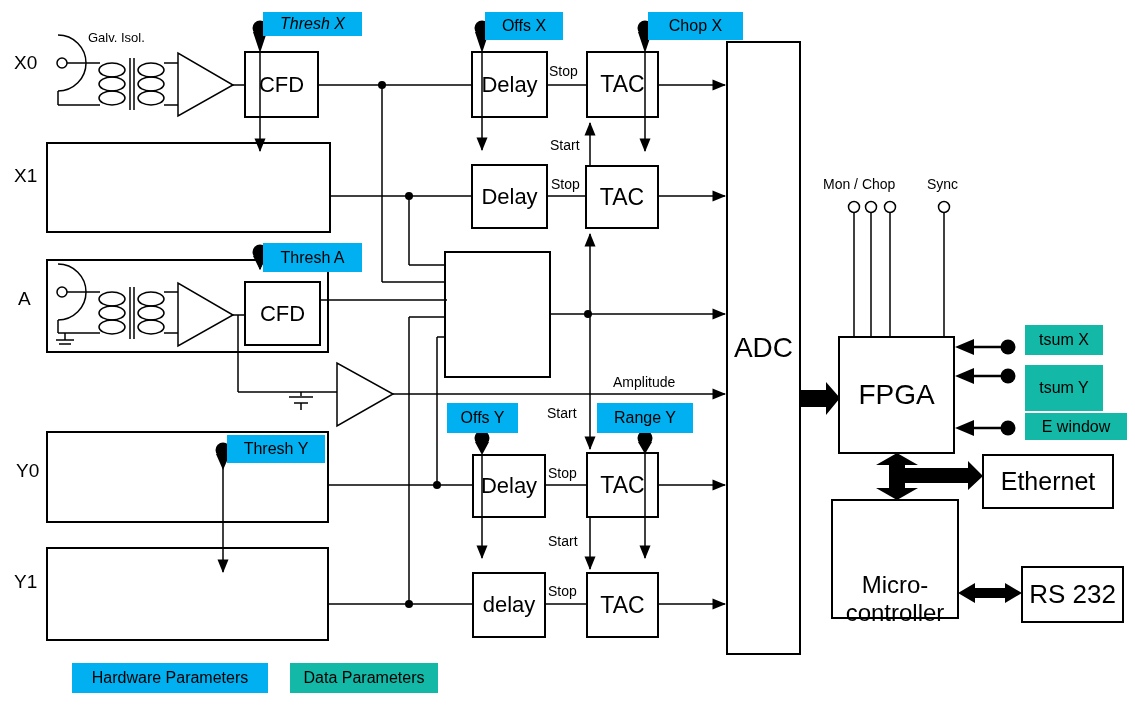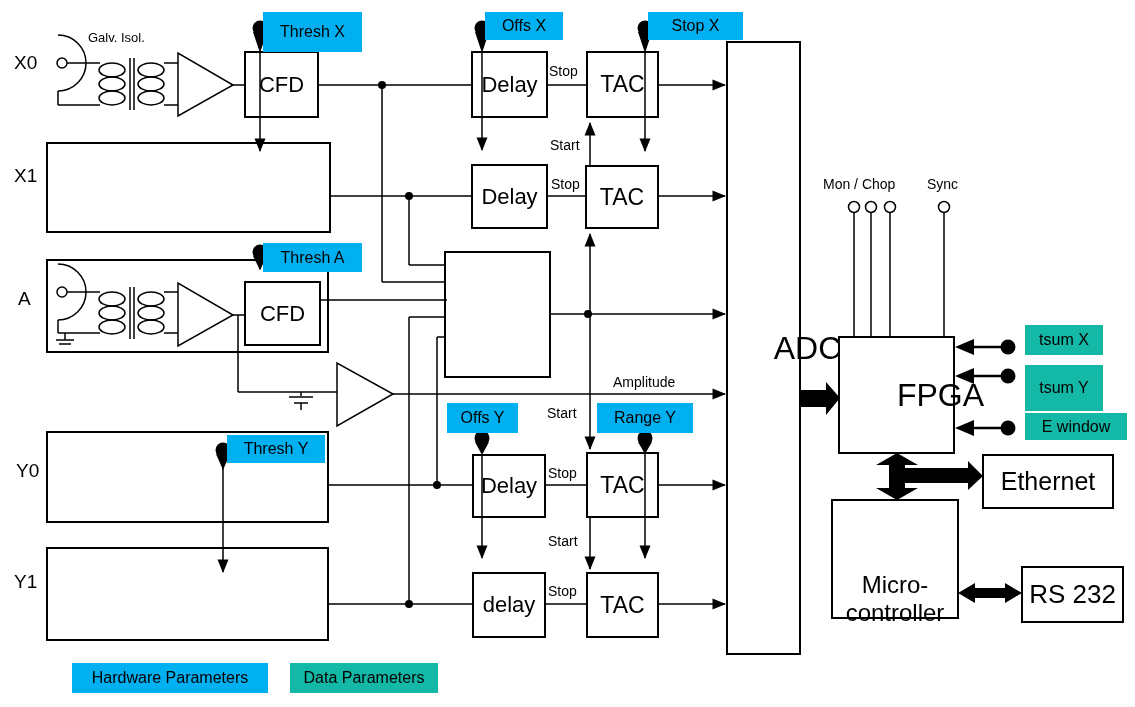--- a/index.html
+++ b/index.html
@@ -8,21 +8,21 @@
   #wires{position:absolute;left:0;top:0;width:1135px;height:707px;}
   .t{position:absolute;white-space:nowrap;line-height:1.1;}
   .bl{position:absolute;display:flex;align-items:center;justify-content:center;
       text-align:center;white-space:nowrap;}
   .hw{position:absolute;background:#00B0F0;display:flex;align-items:center;
       justify-content:center;font-size:16px;white-space:nowrap;}
   .dp{position:absolute;background:#14b8a6;display:flex;align-items:center;
       justify-content:center;font-size:16px;white-space:nowrap;}
   .fs14{font-size:14px;} .fs13{font-size:13px;} .fs19{font-size:19px;}
   .fs22{font-size:22px;} .fs23{font-size:23px;} .fs25{font-size:25px;}
-  .fs26{font-size:26px;} .fs28{font-size:32px;padding-left:44px;} .fs24{font-size:24px;}
+  .fs26{font-size:26px;} .fs28{font-size:28px;} .fs24{font-size:24px;}
   .col{flex-direction:column;line-height:1.15;margin-top:40px;}
 </style>
 </head>
 <body>
 
 <div id="stage">
 
   <svg id="wires" viewBox="0 0 1135 707" xmlns="http://www.w3.org/2000/svg">
     <defs>
       <marker id="ah" markerWidth="15" markerHeight="13" refX="13" refY="6" orient="auto" markerUnits="userSpaceOnUse">
@@ -254,23 +254,23 @@
   <div class="bl fs23" style="left:587px;top:573px;width:71px;height:64px;">TAC</div>
   <div class="bl fs28" style="left:727px;top:42px;width:73px;height:612px;">ADC</div>
   <div class="bl fs28" style="left:839px;top:337px;width:115px;height:116px;">FPGA</div>
   <div class="bl fs25" style="left:983px;top:455px;width:130px;height:53px;">Ethernet</div>
   <div class="bl fs24 col" style="left:832px;top:500px;width:126px;height:118px;">
     <span>Micro-</span>
     <span>controller</span>
   </div>
   <div class="bl fs26" style="left:1022px;top:567px;width:101px;height:55px;">RS 232</div>
 
-  <div class="hw" style="left:263px;top:12px;width:99px;height:40px;">Thresh X</div>
+  <div class="hw" style="left:263px;top:12px;width:99px;height:24px;font-style:italic;">Thresh X</div>
   <div class="hw" style="left:485px;top:12px;width:78px;height:28px;">Offs X</div>
-  <div class="hw" style="left:648px;top:12px;width:95px;height:28px;">Stop X</div>
+  <div class="hw" style="left:648px;top:12px;width:95px;height:28px;">Chop X</div>
   <div class="hw" style="left:263px;top:243px;width:99px;height:29px;">Thresh A</div>
   <div class="hw" style="left:227px;top:435px;width:98px;height:28px;">Thresh Y</div>
   <div class="hw" style="left:447px;top:403px;width:71px;height:30px;">Offs Y</div>
   <div class="hw" style="left:597px;top:403px;width:96px;height:30px;">Range Y</div>
 
   <div class="dp" style="left:1025px;top:325px;width:78px;height:30px;">tsum X</div>
   <div class="dp" style="left:1025px;top:365px;width:78px;height:46px;">tsum Y</div>
   <div class="dp" style="left:1025px;top:413px;width:102px;height:27px;">E window</div>
 
   <div class="t fs14" style="left:549px;top:64px;">Stop</div>

